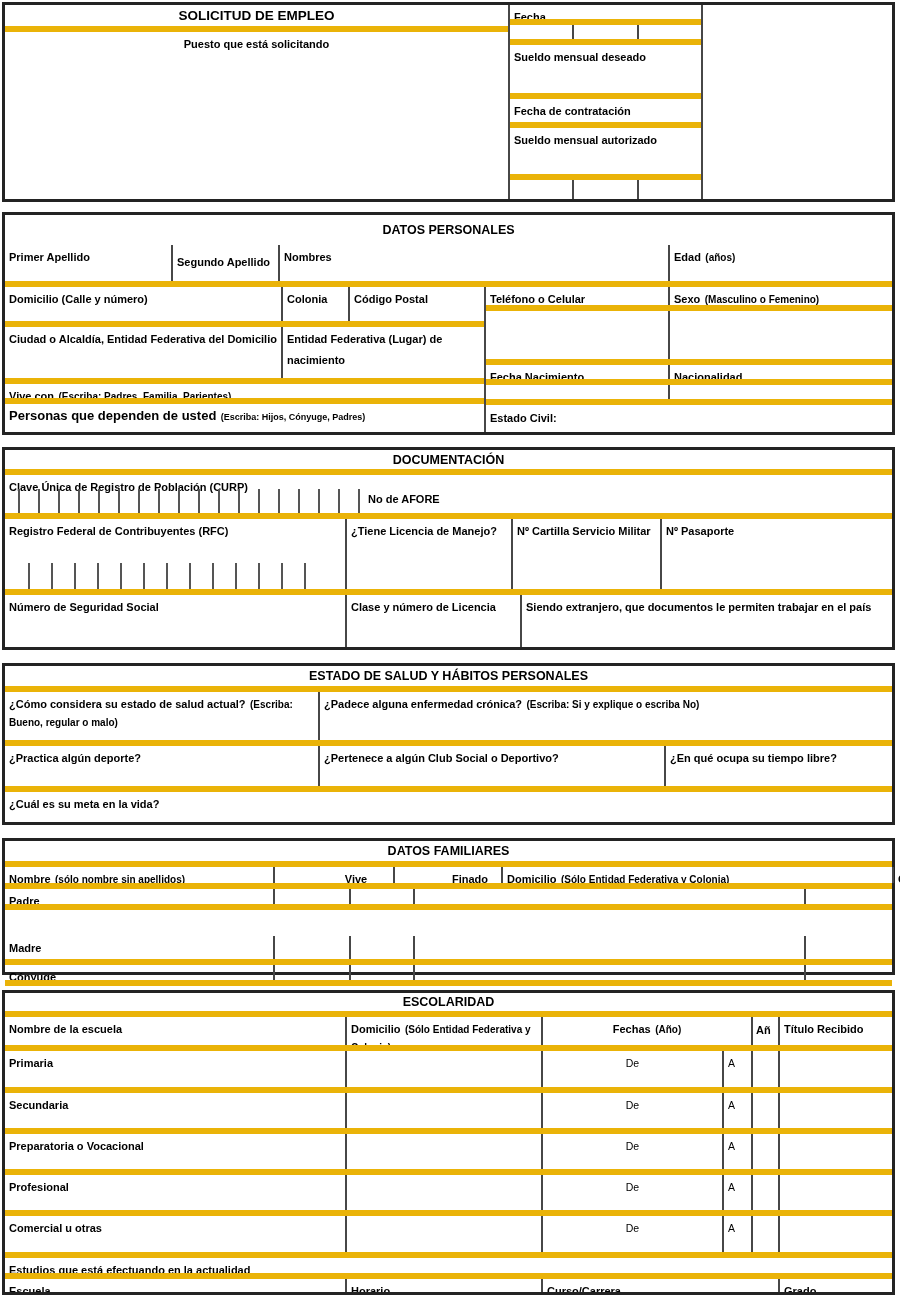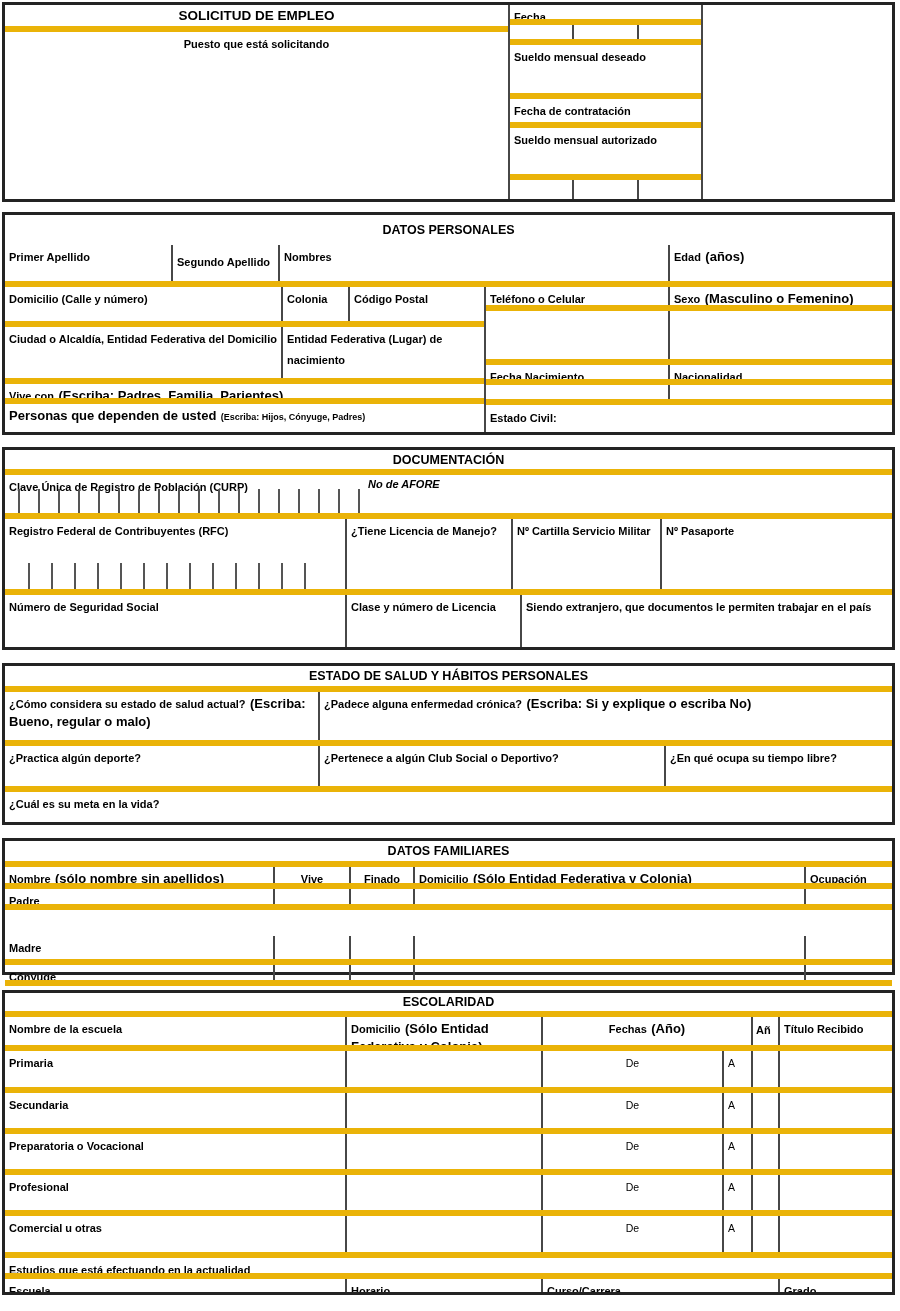--- a/index.html
+++ b/index.html
@@ -13,23 +13,23 @@
   .row  { display:flex; flex:none; position:relative; box-sizing:border-box; min-height:0; }
   .grow { flex:1 1 auto !important; }
   .col  { display:flex; flex-direction:column; box-sizing:border-box; min-height:0; }
   .cell { position:relative; padding:2px 4px; box-sizing:border-box; overflow:hidden; flex:none; }
   .br { border-right:2px solid #474747; }
   .bb { border-bottom:6px solid #eab308; }
   .title { text-align:center; font-weight:700; font-size:12.5px;
            display:flex; align-items:center; justify-content:center; flex:none; }
   .lbl  { font-weight:700; font-size:11px; line-height:1.25; }
   .big  { font-size:13px; }
-  .hint { font-weight:700; font-size:13px; }
+  .hint { font-weight:700; font-size:10px; }
   .vcenter { display:flex; align-items:center; }
-  .hcenter { text-align:center; justify-content:center; }
+  .hcenter { text-align:center; justify-content:center;margin-left:44px; }
   .lh2 .lbl { line-height:1.95; }
   .deA { font-weight:400; font-size:10.5px; }
   .ticks { position:absolute; display:flex; bottom:0; }
   .ticks div { width:2px; height:100%; background:#555; flex:none; }
   .curp-ticks { left:13px; height:24px; gap:18px; }
   .rfc-ticks  { left:23px; height:26px; gap:21px; }
   .abs { position:absolute; }
   .wrapany { overflow-wrap:anywhere; word-break:break-all; line-height:1.3; }
 </style>
 </head>
@@ -148,21 +148,21 @@
           <span class="lbl">Estado Civil:</span>
         </div>
       </div>
     </div>
   </div>
 
   <div class="box" style="top:447px; height:203px;">
     <div class="title bb" style="height:19px;">DOCUMENTACIÓN</div>
     <div class="cell bb" style="height:44px;">
       <span class="lbl">Clave Única de Registro de Población (CURP)</span>
-      <span class="lbl abs" style="left:363px; top:3px;font-style:italic;">No de AFORE</span>
+      <span class="lbl abs" style="left:363px; top:18px;">No de AFORE</span>
       <div class="ticks curp-ticks">
           <div></div>
           <div></div>
           <div></div>
           <div></div>
           <div></div>
           <div></div>
           <div></div>
           <div></div>
           <div></div>

